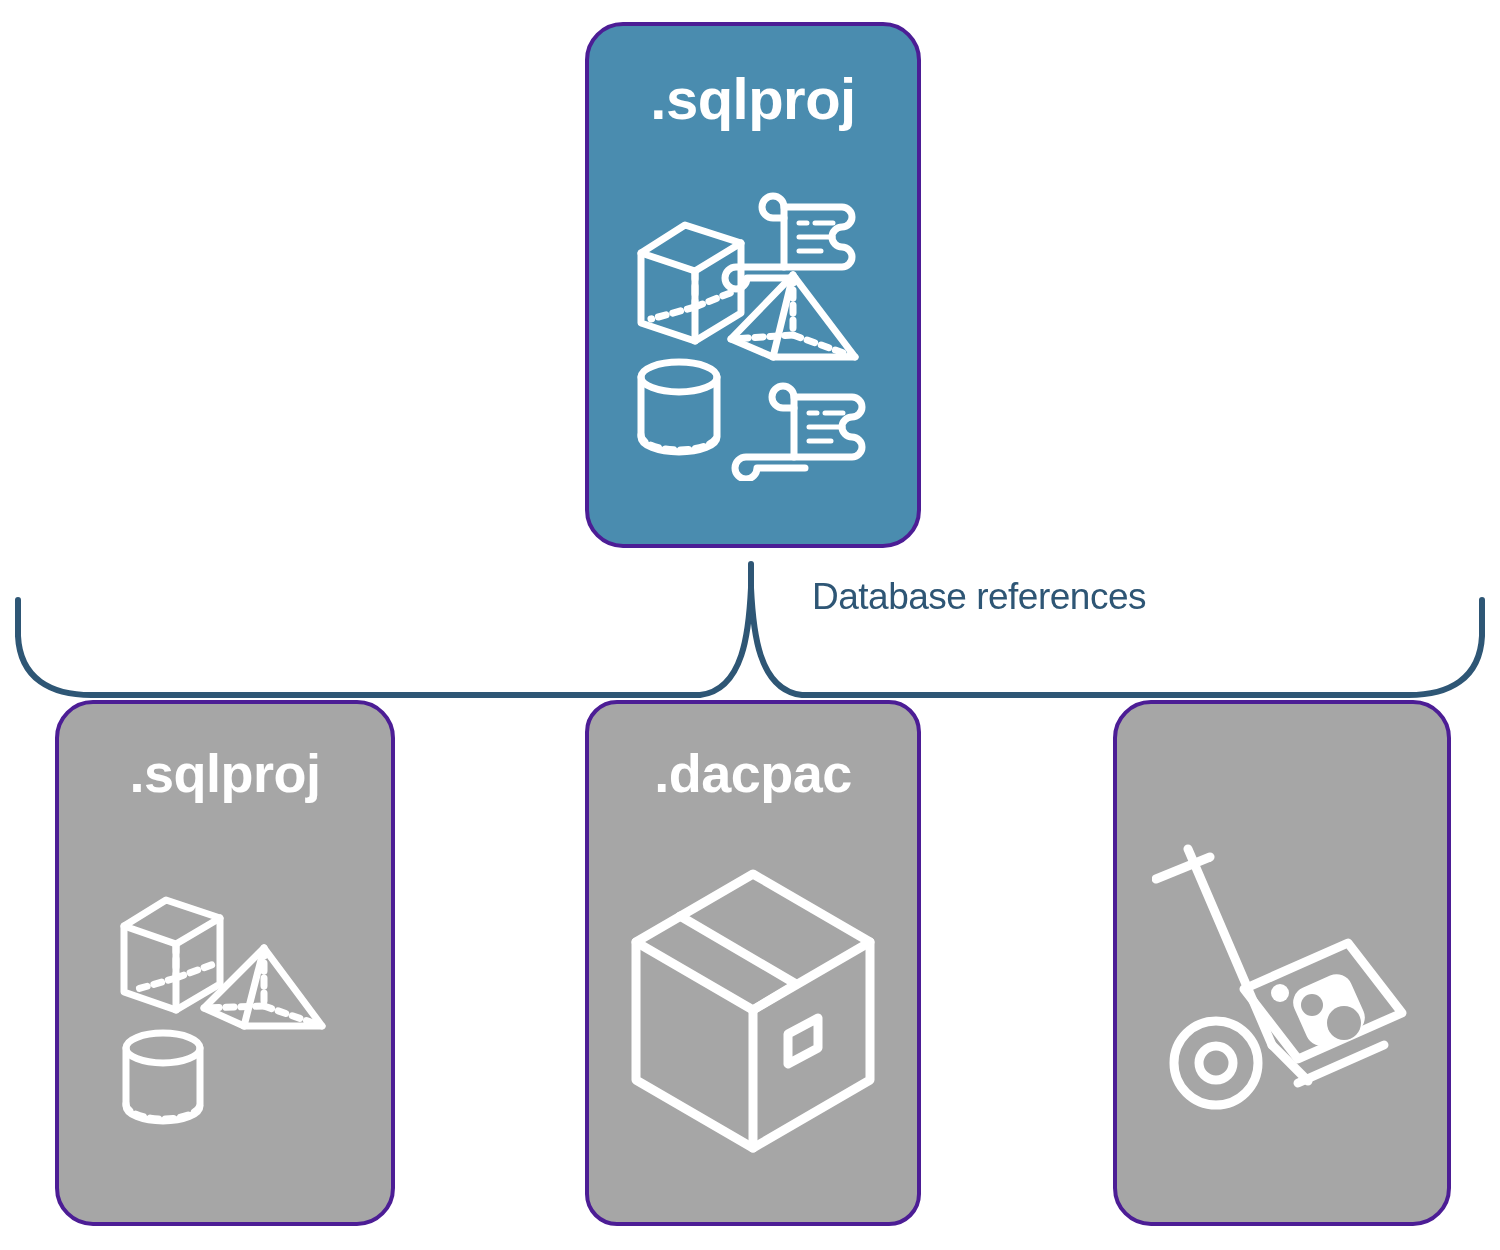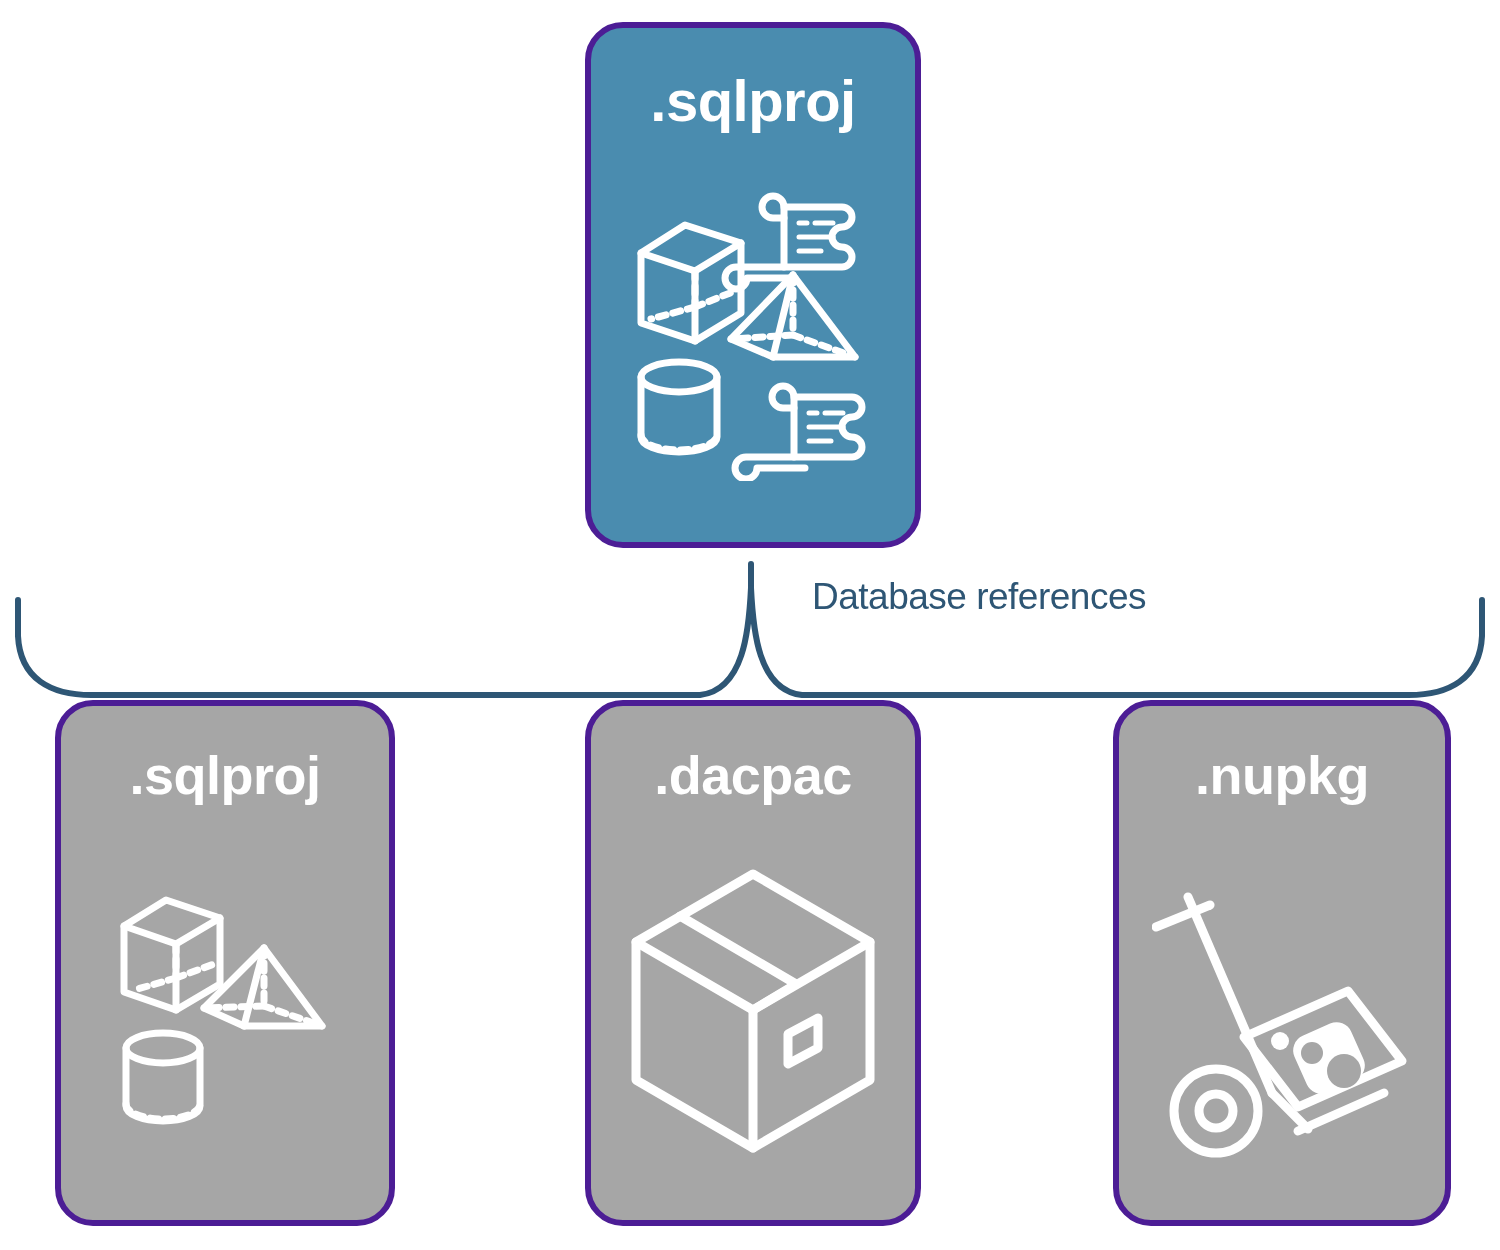--- a/index.html
+++ b/index.html
@@ -15,21 +15,21 @@
     width: 1500px;
     height: 1250px;
     background: #ffffff;
     overflow: hidden;
   }
 
   
   .card {
     position: absolute;
     box-sizing: border-box;
-    border: 6px solid #4c1d95;
+    border: 4px solid #4c1d95;
     border-radius: 38px;
     display: flex;
     flex-direction: column;
     align-items: center;
   }
   .card-title {
     font-weight: bold;
     color: #ffffff;
     letter-spacing: -0.5px;
     line-height: 1;
@@ -54,20 +54,21 @@
     width: 340px;
     height: 526px;
     background: #a6a6a6;
   }
   #card-dacpac {
     left: 585px;
     top: 700px;
     width: 336px;
     height: 526px;
     background: #a6a6a6;
+    border-radius: 32px;
   }
   #card-nupkg {
     left: 1113px;
     top: 700px;
     width: 338px;
     height: 526px;
     background: #a6a6a6;
   }
   #card-sqlproj .card-title,
   #card-dacpac .card-title,
@@ -219,21 +220,20 @@
           <path d="M52 50 L168 118"></path>
           <path d="M125 144 L168 118"></path>
 
           <path d="M160 168 L190 152 L190 182 L160 198 Z"></path>
         </g>
       </svg>
     </div>
   </div>
 
   <div class="card" id="card-nupkg">
-    <div class="card-title">.nupkg</div>
     <div class="icon-area">
       <svg width="260" height="300" viewBox="0 0 260 300">
         <g fill="none" stroke="#ffffff" stroke-width="9" stroke-linejoin="round" stroke-linecap="round">
 
           <g>
             <path d="M36 36 L120 232"></path>
             <path d="M4 66 L58 44"></path>
             <path d="M120 232 L156 268"></path>
             <path d="M146 270 L232 232"></path>
             <circle cx="64" cy="250" r="42"></circle>

